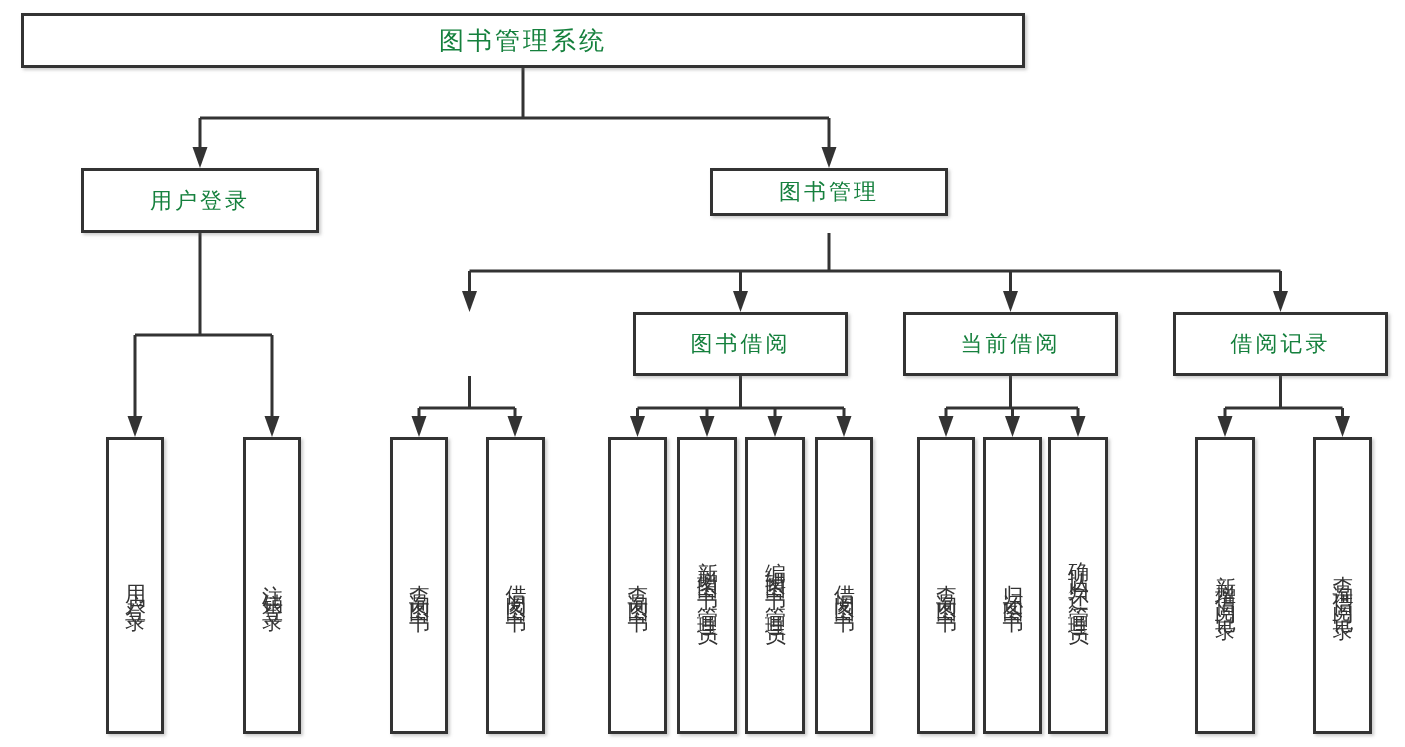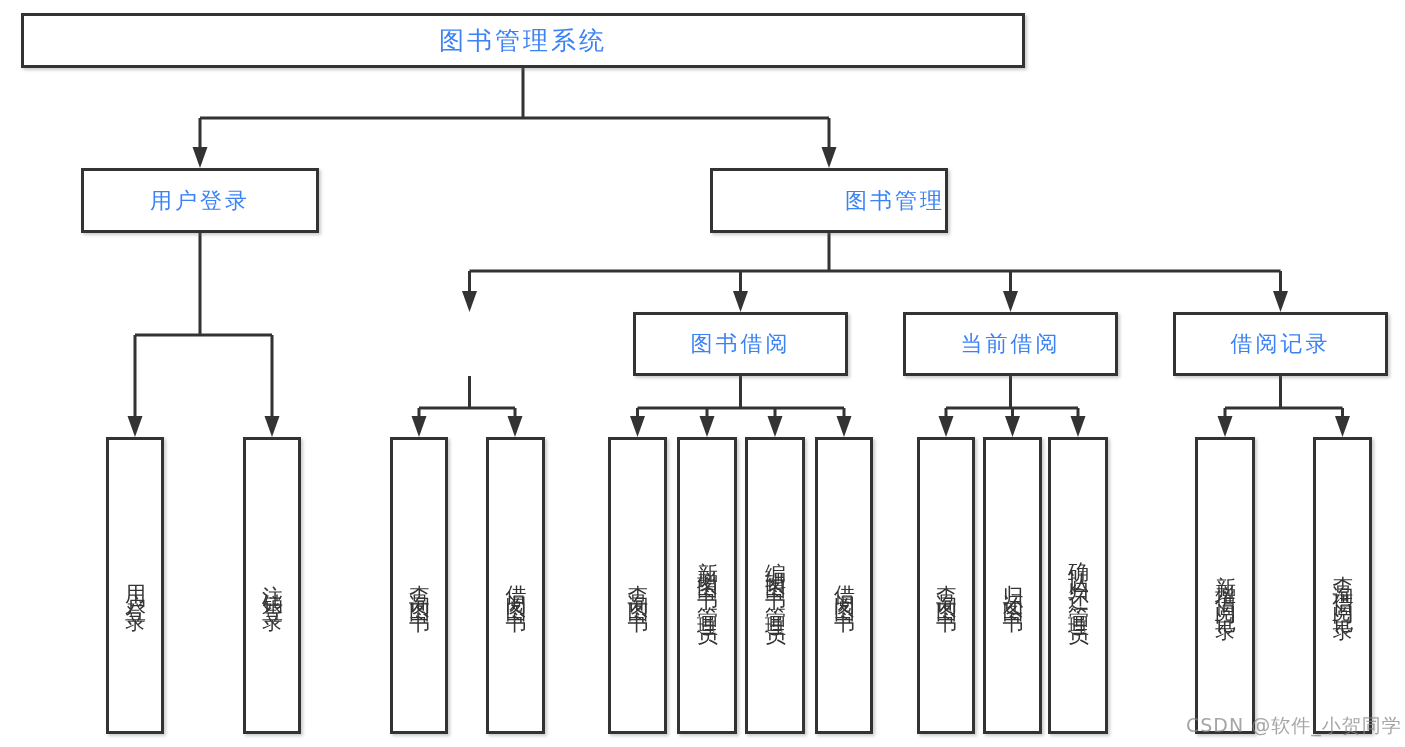--- a/index.html
+++ b/index.html
@@ -29,21 +29,21 @@
     box-shadow: 2px 2px 3px rgba(110,110,110,0.35);
     display: flex;
     align-items: center;
     justify-content: center;
     z-index: 1;
     color: #333333;
   }
   .hlabel {
     font-size: 22px;
     letter-spacing: 3px;
-    color: #3b82f6;
+    color: #15803d;
     white-space: nowrap;
     font-family: Liberation Mono, monospace;
   }
   .root-label {
     font-size: 25px;
   }
   .vtext {
     writing-mode: vertical-rl;
     text-orientation: mixed;
     font-size: 21px;
@@ -107,21 +107,21 @@
     </g>
   </svg>
 
   <div class="node" style="left:21px; top:13px; width:1004px; height:55px;">
     <span class="hlabel root-label">图书管理系统</span>
   </div>
 
   <div class="node" style="left:81px; top:168px; width:238px; height:65px;">
     <span class="hlabel">用户登录</span>
   </div>
-  <div class="node" style="left:710px; top:168px; width:238px; height:65px;justify-content:flex-end;">
+  <div class="node" style="left:710px; top:168px; width:238px; height:48px;">
     <span class="hlabel">图书管理</span>
   </div>
 
   <div class="node" style="left:633px; top:312px; width:215px; height:64px;justify-content:center;">
     <span class="hlabel">图书借阅</span>
   </div>
   <div class="node" style="left:903px; top:312px; width:215px; height:64px;justify-content:center;">
     <span class="hlabel">当前借阅</span>
   </div>
   <div class="node" style="left:1173px; top:312px; width:215px; height:64px;">
@@ -165,15 +165,14 @@
     <span class="vtext">确认归还（管理员）</span>
   </div>
 
   <div class="node" style="left:1195px; top:437px; width:60px; height:297px;">
     <span class="vtext">新增借阅记录</span>
   </div>
   <div class="node" style="left:1313px; top:437px; width:59px; height:297px;">
     <span class="vtext">查询借阅记录</span>
   </div>
 
-  <div class="watermark">CSDN @软件_小贺同学</div>
 
 </div>
 
 </body></html>

